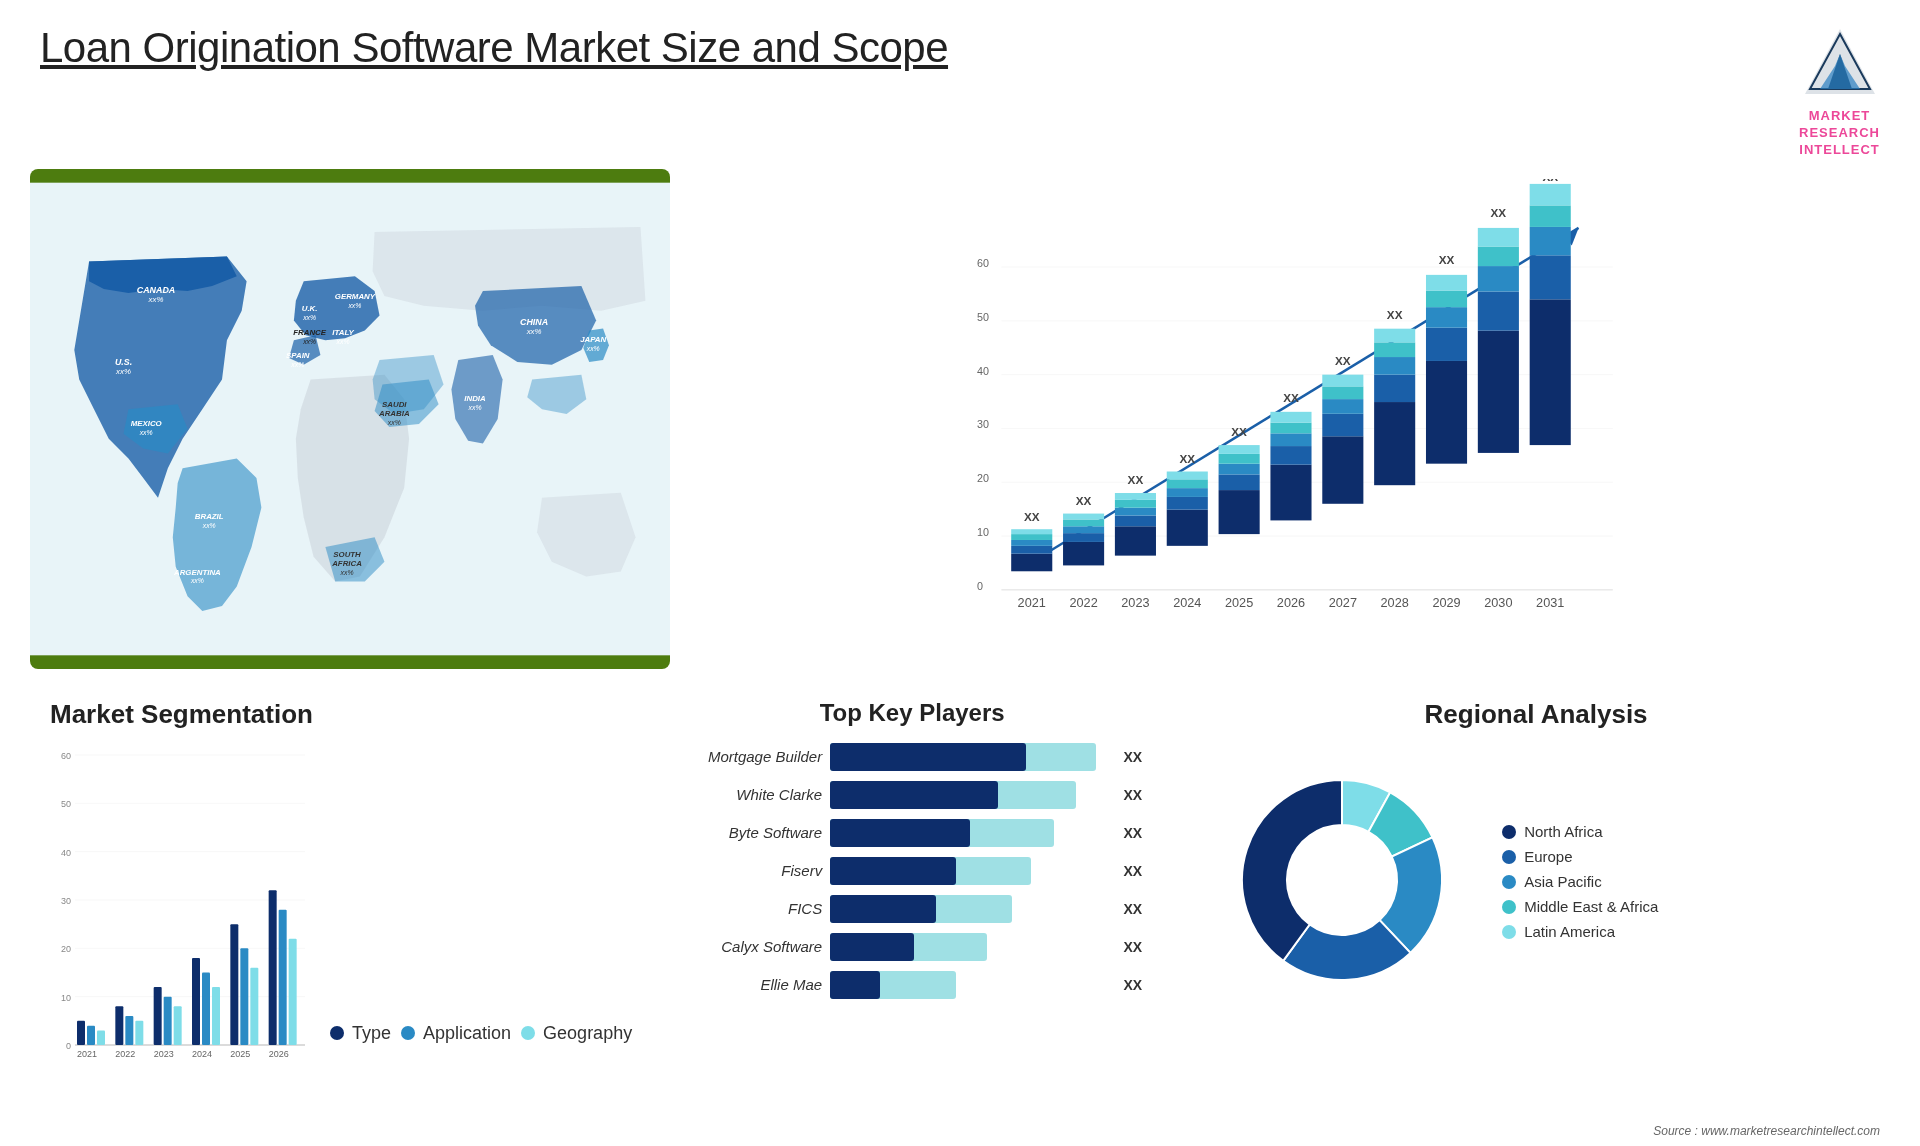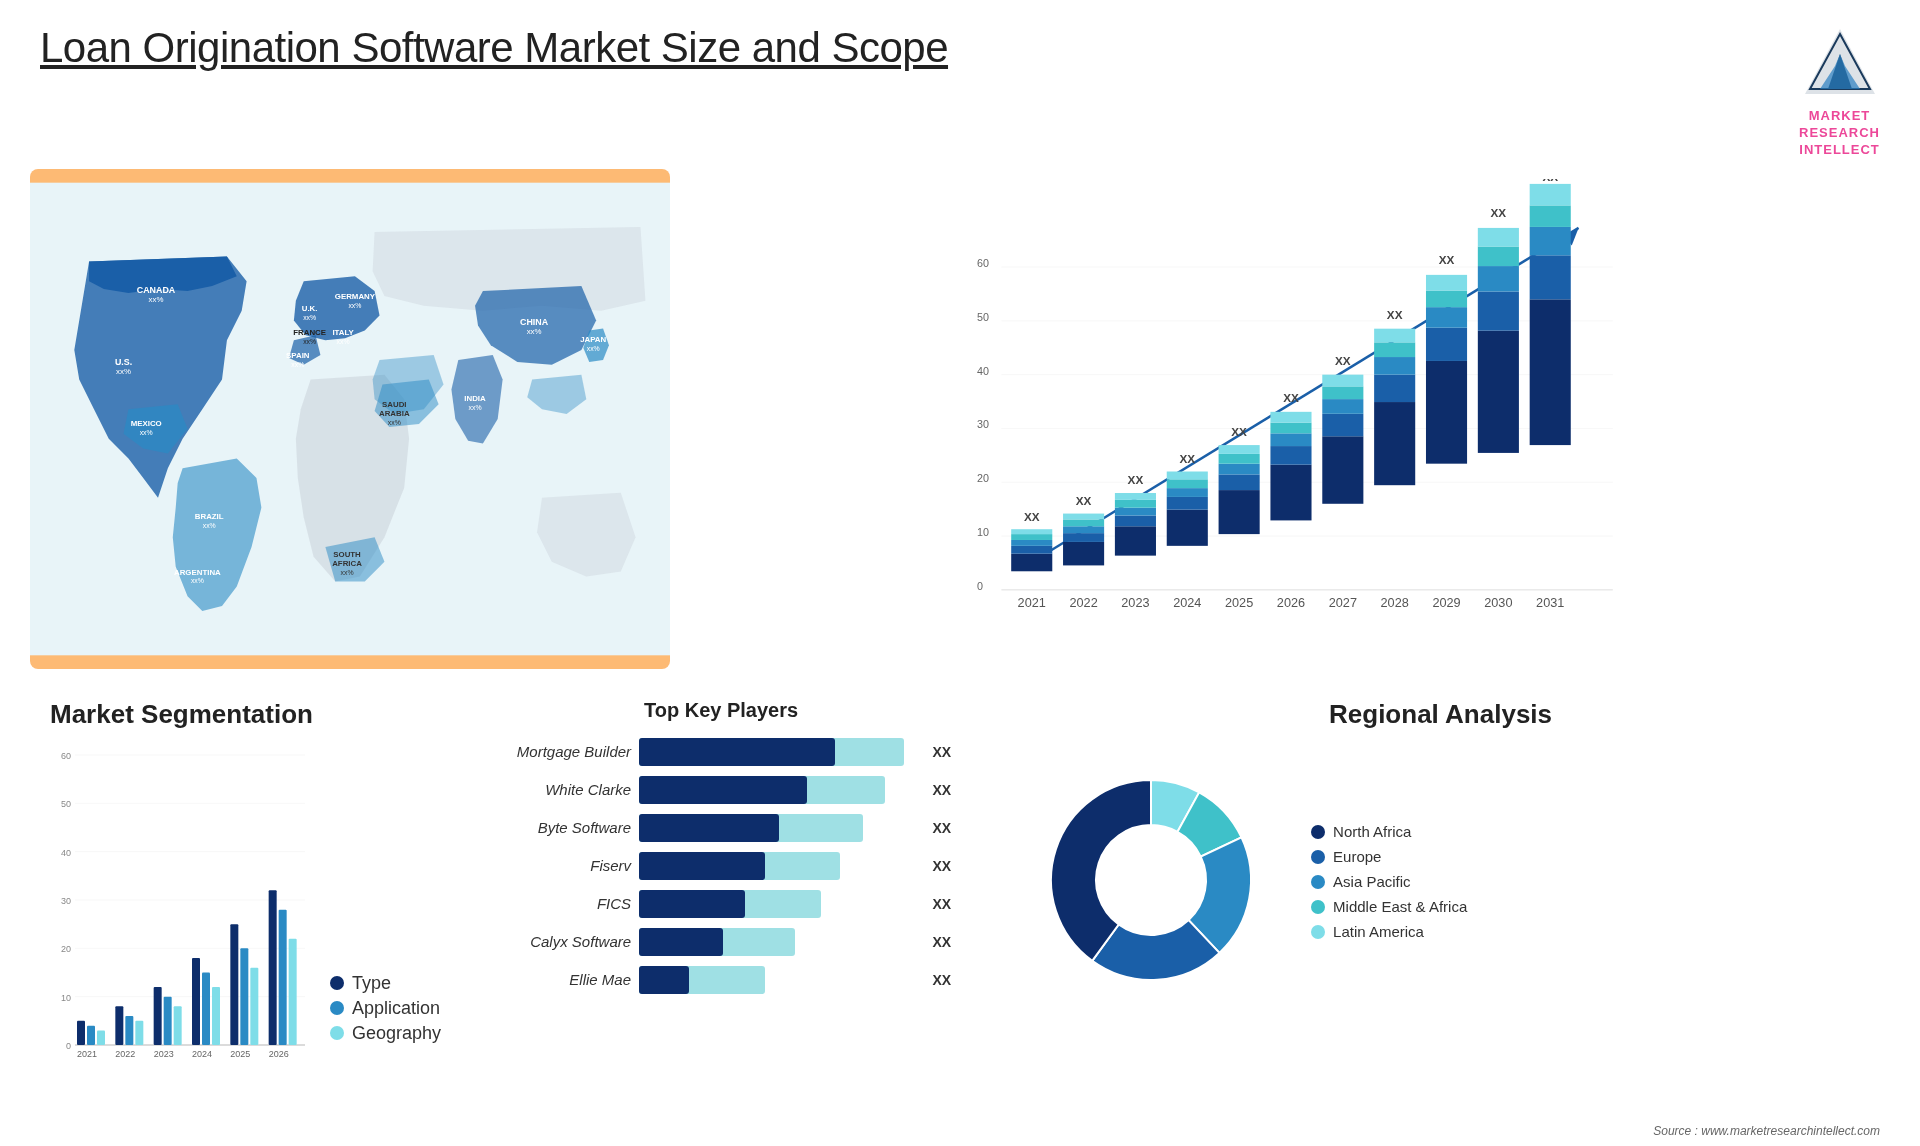--- a/index.html
+++ b/index.html
@@ -58,23 +58,24 @@
       display: flex;
       gap: 20px;
       height: 500px;
       margin-bottom: 10px;
     }
 
     
     .map-area {
       flex: 0 0 640px;
       position: relative;
-      background: #fdba74;
+      background: #4d7c0f;
       border-radius: 8px;
       overflow: hidden;
+      font-style: italic;
     }
 
     
     .bar-chart-area {
       flex: 1;
       position: relative;
       padding: 10px 20px 40px 20px;
     }
 
     
@@ -99,22 +100,21 @@
     .seg-chart-wrapper {
       display: flex;
       align-items: flex-end;
       gap: 20px;
     }
     .seg-chart {
       flex: 1;
     }
     .seg-legend {
       display: flex;
-      flex-direction: column;
-      gap: 4px;
+      gap: 10px;
       padding-bottom: 30px;
     }
     .legend-item {
       display: flex;
       align-items: center;
       gap: 8px;
       font-size: 18px;
       color: #333;
     }
     .legend-dot {
@@ -122,21 +122,21 @@
       height: 14px;
       border-radius: 50%;
     }
 
     
     .players-area {
       flex: 0 0 500px;
       padding: 10px 20px;
     }
     .players-title {
-      font-size: 20px;
+      font-size: 24px;
       font-weight: 700;
       color: #222;
       margin-bottom: 16px;
       text-align: center;
     }
     .player-row {
       display: flex;
       align-items: center;
       margin-bottom: 10px;
       gap: 8px;

